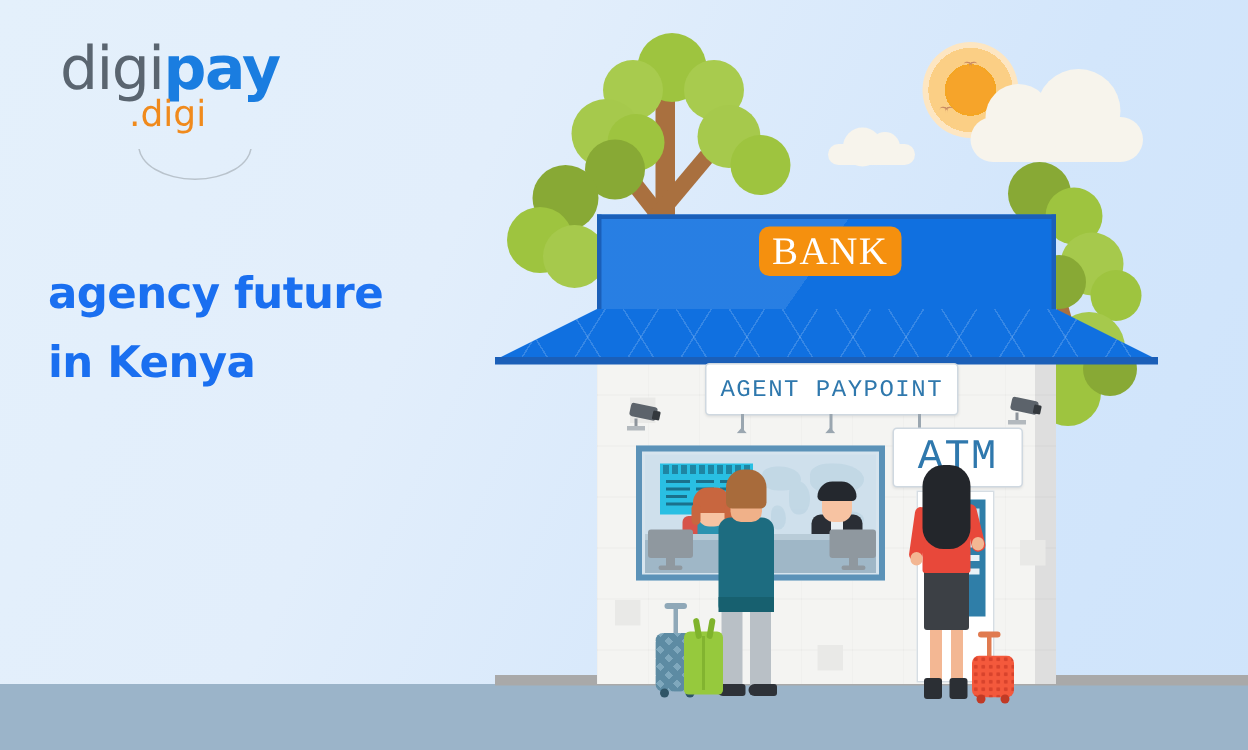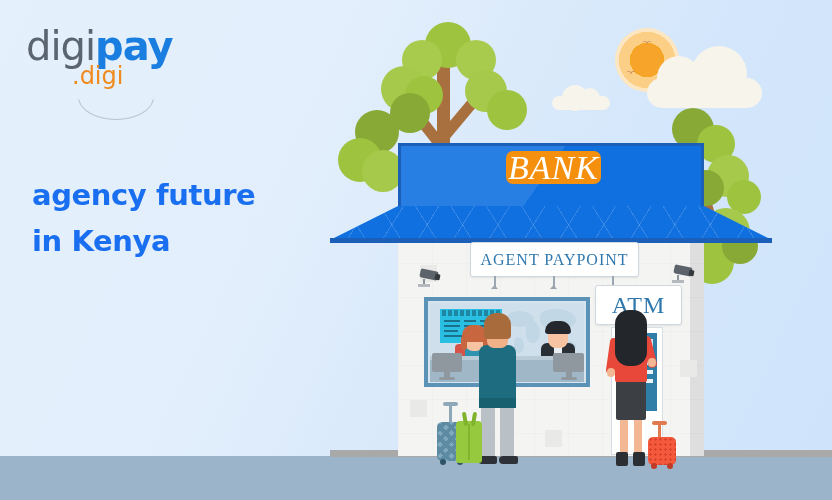--- a/index.html
+++ b/index.html
@@ -7,21 +7,21 @@
     width:832px;height:500px;overflow:hidden;
     font-family:"Liberation Sans", sans-serif;
     background:#dfecf9;
   }
   #stage{
     position:relative;width:832px;height:500px;overflow:hidden;
     background:linear-gradient(115deg,#e4f0fb 0%,#e2eefb 35%,#d3e6fb 70%,#cfe4fb 100%);
   }
 
   
-  .logo{position:absolute;left:26px;top:26px;width:160px;height:72px;}
+  .logo{position:absolute;left:40px;top:26px;width:160px;height:72px;}
   .logo .word{
     position:absolute;left:0;top:0;
     font-size:40px;letter-spacing:-1px;line-height:1;
     font-family:"DejaVu Sans", sans-serif;font-weight:400;
   }
   .logo .digi{color:#5a6570;}
   .logo .pay{color:#1a7de0;font-weight:700;}
   .logo .guru{
     position:absolute;left:46px;top:38px;
     color:#f08a1c;font-size:24px;font-weight:400;letter-spacing:0px;
@@ -92,22 +92,22 @@
   }
   .facade-shine{position:absolute;left:0;top:0;width:100%;height:100%;
     background:linear-gradient(125deg,rgba(255,255,255,.10) 0 48%,rgba(255,255,255,0) 48%);}
 
   .bank-sign{
     position:absolute;left:506px;top:151px;width:95px;height:33px;
     background:#f5900e;border-radius:7px;
     display:flex;align-items:center;justify-content:center;
   }
   .bank-sign span{
-    font-family:"Liberation Serif", serif;font-size:34px;color:#fff;
-    letter-spacing:1px;line-height:1;font-weight:400;font-style:italic;
+    font-family:"Liberation Serif", serif;font-size:26px;color:#fff;
+    letter-spacing:1px;line-height:1;font-weight:400;
   }
 
   .awning{
     position:absolute;left:330px;top:206px;width:442px;height:34px;
     background:#1070e0;
     clip-path:polygon(68px 0,374px 0,442px 34px,0 34px);
   }
   .awning-pat{
     position:absolute;left:330px;top:206px;width:442px;height:34px;
     clip-path:polygon(68px 0,374px 0,442px 34px,0 34px);
@@ -116,25 +116,25 @@
       repeating-linear-gradient(-58deg,rgba(255,255,255,.16) 0 1px,transparent 1px 30px);
   }
   .awning-lip{position:absolute;left:330px;top:238px;width:442px;height:5px;background:#1b5fb8;}
 
   
   .sign{
     position:absolute;background:#fff;border:1px solid #cfd8e0;border-radius:3px;
     display:flex;align-items:center;justify-content:center;
     box-shadow:0 1px 2px rgba(0,0,0,.08);
   }
-  .sign span{color:#2f78ad;font-family:Liberation Serif, serif;letter-spacing:1px;}
+  .sign span{color:#2f78ad;font-family:Liberation Mono, monospace;letter-spacing:1px;}
   .sign-agent{left:470px;top:242px;width:167px;height:33px;}
   .sign-agent span{font-size:16px;}
   .sign-atm{left:595px;top:285px;width:85px;height:38px;}
-  .sign-atm span{font-size:24px;}
+  .sign-atm span{font-size:28px;}
   .sign-rod{position:absolute;width:1.5px;height:11px;background:#9aa6b0;}
   .sign-rod::after{content:"";position:absolute;left:-3px;top:9px;width:7px;height:4px;
      background:#9aa6b0;clip-path:polygon(50% 0,100% 100%,0 100%);}
 
   
   .cam{position:absolute;width:22px;height:10px;}
   .cam .body{position:absolute;left:2px;top:0;width:18px;height:9px;background:#5c636b;border-radius:2px;
      transform:rotate(12deg);}
   .cam .lens{position:absolute;left:17px;top:4px;width:5px;height:6px;background:#33383d;border-radius:1px;transform:rotate(12deg);}
   .cam .arm{position:absolute;left:5px;top:9px;width:2px;height:6px;background:#8d949b;}

